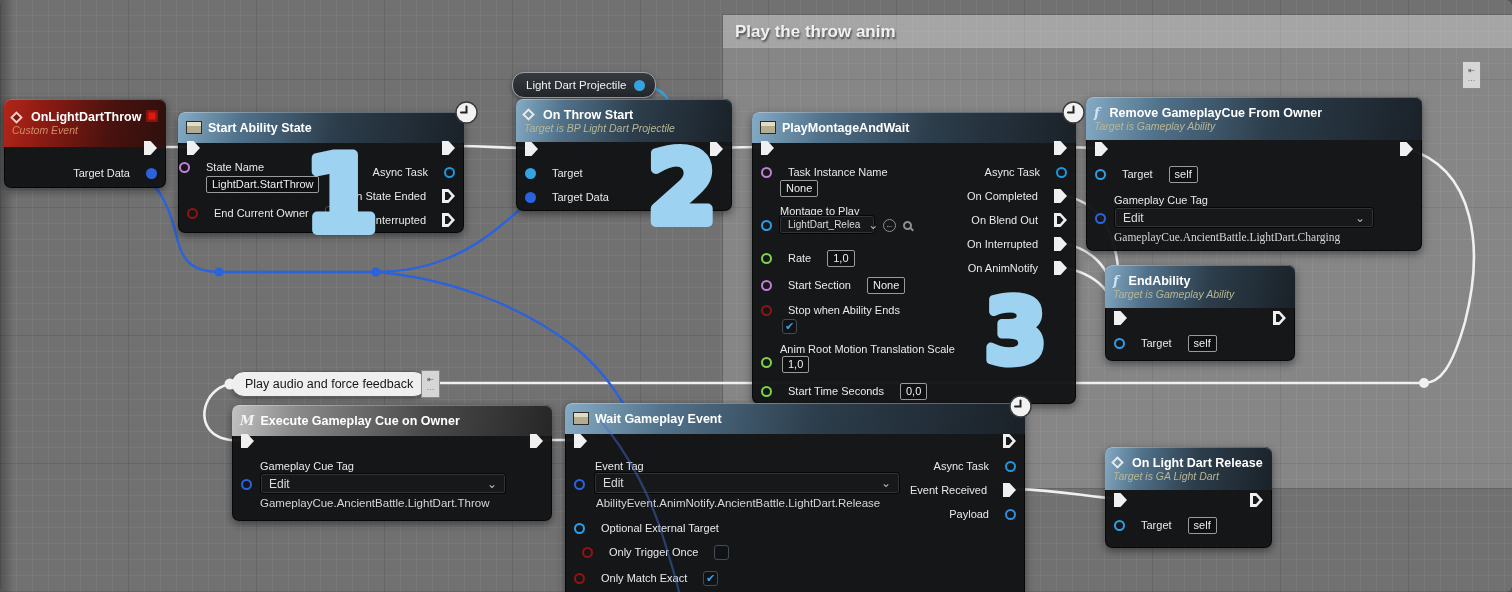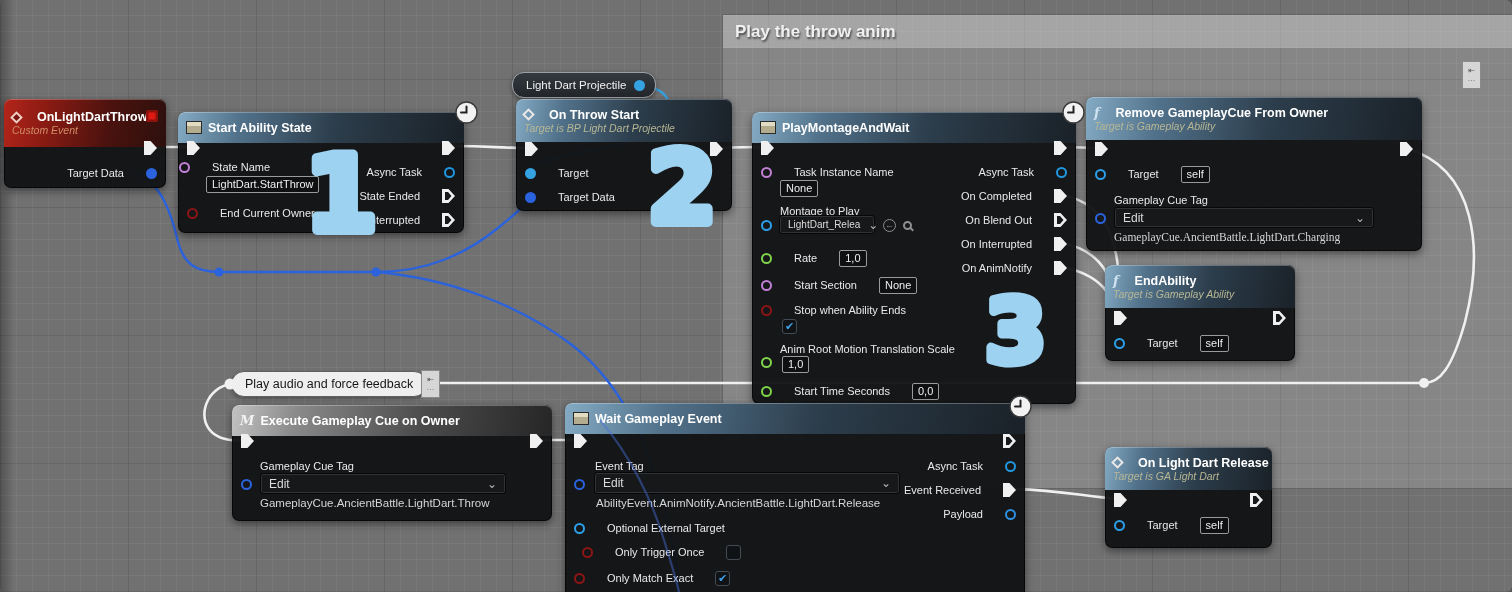--- a/index.html
+++ b/index.html
@@ -25,23 +25,23 @@
   .node{position:absolute;z-index:3;background:rgba(17,19,21,0.96);border:1px solid rgba(0,0,0,0.65);
     border-radius:7px;box-shadow:0 3px 9px rgba(0,0,0,0.45);color:#e8e8e8;}
   .hd{position:absolute;left:-1px;top:-1px;right:-1px;border-radius:7px 7px 0 0;display:flex;align-items:center;gap:6px;
     padding:4px 8px;box-shadow:inset 0 1px 0 rgba(255,255,255,0.28);}
   .hd .t{font-size:12.5px;font-weight:bold;color:#fff;white-space:nowrap;}
   .hd .sub{font-size:10.5px;font-style:italic;color:#b7b794;white-space:nowrap;}
   .hd.steel{background:linear-gradient(100deg,#85abc4 0%,#51718a 22%,#2c3d4b 55%,#1a2128 100%);}
   .hd.red{background:linear-gradient(100deg,#b3251a 0%,#8c1b13 25%,#4a120e 65%,#2c100d 100%);}
   .hd.macro{background:linear-gradient(100deg,#c2c2c2 0%,#8a8a8a 20%,#4a4a4a 60%,#262626 100%);}
   .hd2{flex-direction:column;align-items:flex-start;justify-content:center;gap:0;padding:3px 8px;}
-  .hd2 .line1{display:flex;align-items:center;gap:16px;}
+  .hd2 .line1{display:flex;align-items:center;gap:10px;}
   .sub.redsub{color:#cf8d67;}
-  .row{position:absolute;display:flex;align-items:center;gap:22px;font-size:11px;color:#e9e9e9;height:16px;white-space:nowrap;}
+  .row{position:absolute;display:flex;align-items:center;gap:16px;font-size:11px;color:#e9e9e9;height:16px;white-space:nowrap;}
   .rowR{justify-content:flex-end;}
   
   .xp{width:13px;height:14px;position:relative;flex:0 0 13px;}
   .xp::before{content:"";position:absolute;inset:0;background:#f0f0f0;
     clip-path:polygon(0 0,50% 0,100% 50%,50% 100%,0 100%);}
   .xp.h::after{content:"";position:absolute;left:2.5px;top:3px;right:3.5px;bottom:3px;background:#17191b;
     clip-path:polygon(0 0,50% 0,100% 50%,50% 100%,0 100%);}
   .rp{width:11px;height:11px;border-radius:50%;box-sizing:border-box;flex:0 0 11px;}
   .vb{border:1px solid #9a9a9a;background:rgba(8,8,8,0.4);padding:0 5px;border-radius:2px;font-size:11px;
     color:#eee;line-height:15px;white-space:nowrap;}

